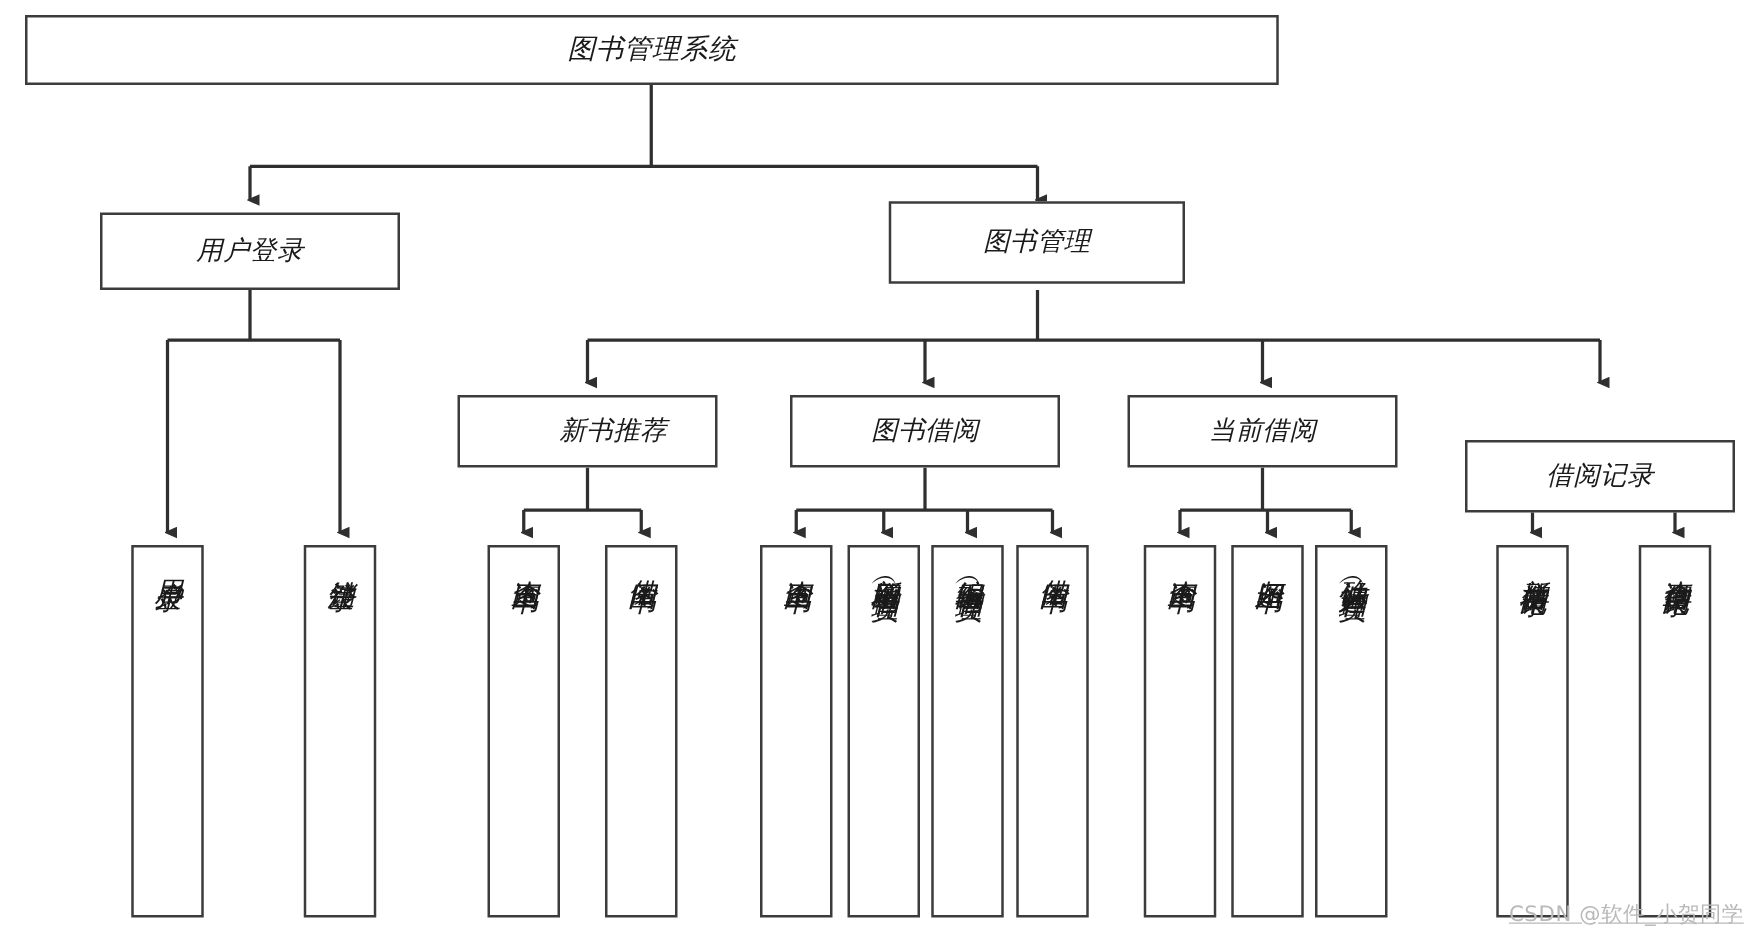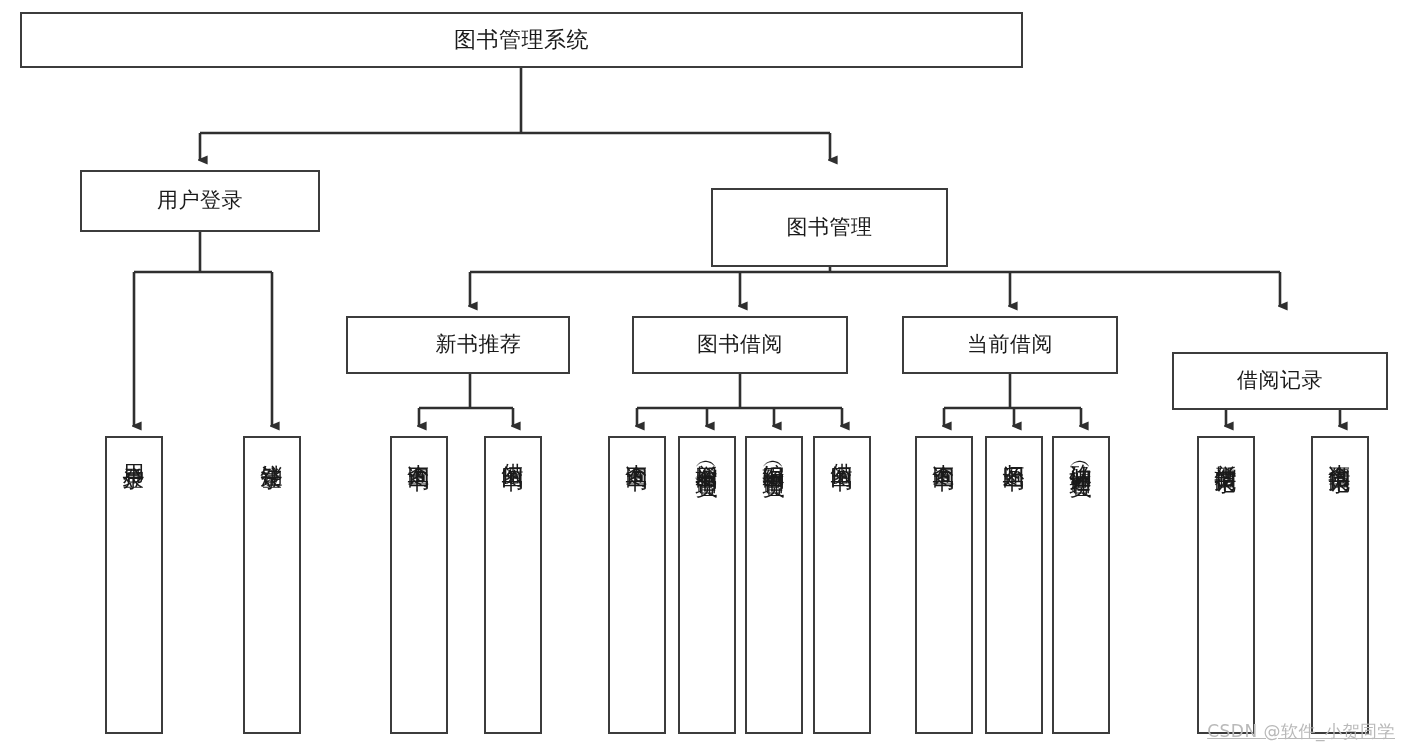--- a/index.html
+++ b/index.html
@@ -34,20 +34,21 @@
     align-items: center;
     justify-content: center;
     color: #1a1a1a;
     z-index: 2;
   }
   .node .lbl {
     display: block;
     text-align: left;
     line-height: 1.22;
     letter-spacing: 0.5px;
+    font-style: italic;
   }
   .node.horiz .lbl {
     font-size: 21px;
   }
   .node.root .lbl {
     font-size: 22px;
   }
   .node.vert {
     align-items: flex-start;
     padding-top: 8px;
@@ -127,25 +128,25 @@
     </g>
   </svg>
 
   <div class="node root horiz" id="node-root" style="left: 20px; top: 12px; width: 1003px; height: 56px;">
     <span class="lbl">图书管理系统</span>
   </div>
 
   <div class="node horiz" id="node-l2-0" style="left: 80px; top: 170px; width: 240px; height: 62px;">
     <span class="lbl">用户登录</span>
   </div>
-  <div class="node horiz" id="node-l2-1" style="left: 711px; top: 188px; width: 237px; height: 79px;">
+  <div class="node horiz" id="node-l2-1" style="left: 711px; top: 161px; width: 237px; height: 66px;">
     <span class="lbl">图书管理</span>
   </div>
 
-  <div class="node horiz" id="node-l3-0" style="left: 346px; top: 316px; width: 224px; height: 58px; padding-left: 41px;">
+  <div class="node horiz" id="node-l3-0" style="left: 366px; top: 316px; width: 208px; height: 58px; padding-left: 41px;">
     <span class="lbl">新书推荐</span>
   </div>
   <div class="node horiz" id="node-l3-2" style="left: 902px; top: 316px; width: 216px; height: 58px;">
     <span class="lbl">当前借阅</span>
   </div>
   <div class="node horiz" id="node-l3-1" style="left: 632px; top: 316px; width: 216px; height: 58px;">
     <span class="lbl">图书借阅</span>
   </div>
   <div class="node horiz" id="node-l3-3" style="left: 1172px; top: 316px; width: 216px; height: 58px; margin-top: 36px;">
     <span class="lbl">借阅记录</span>

